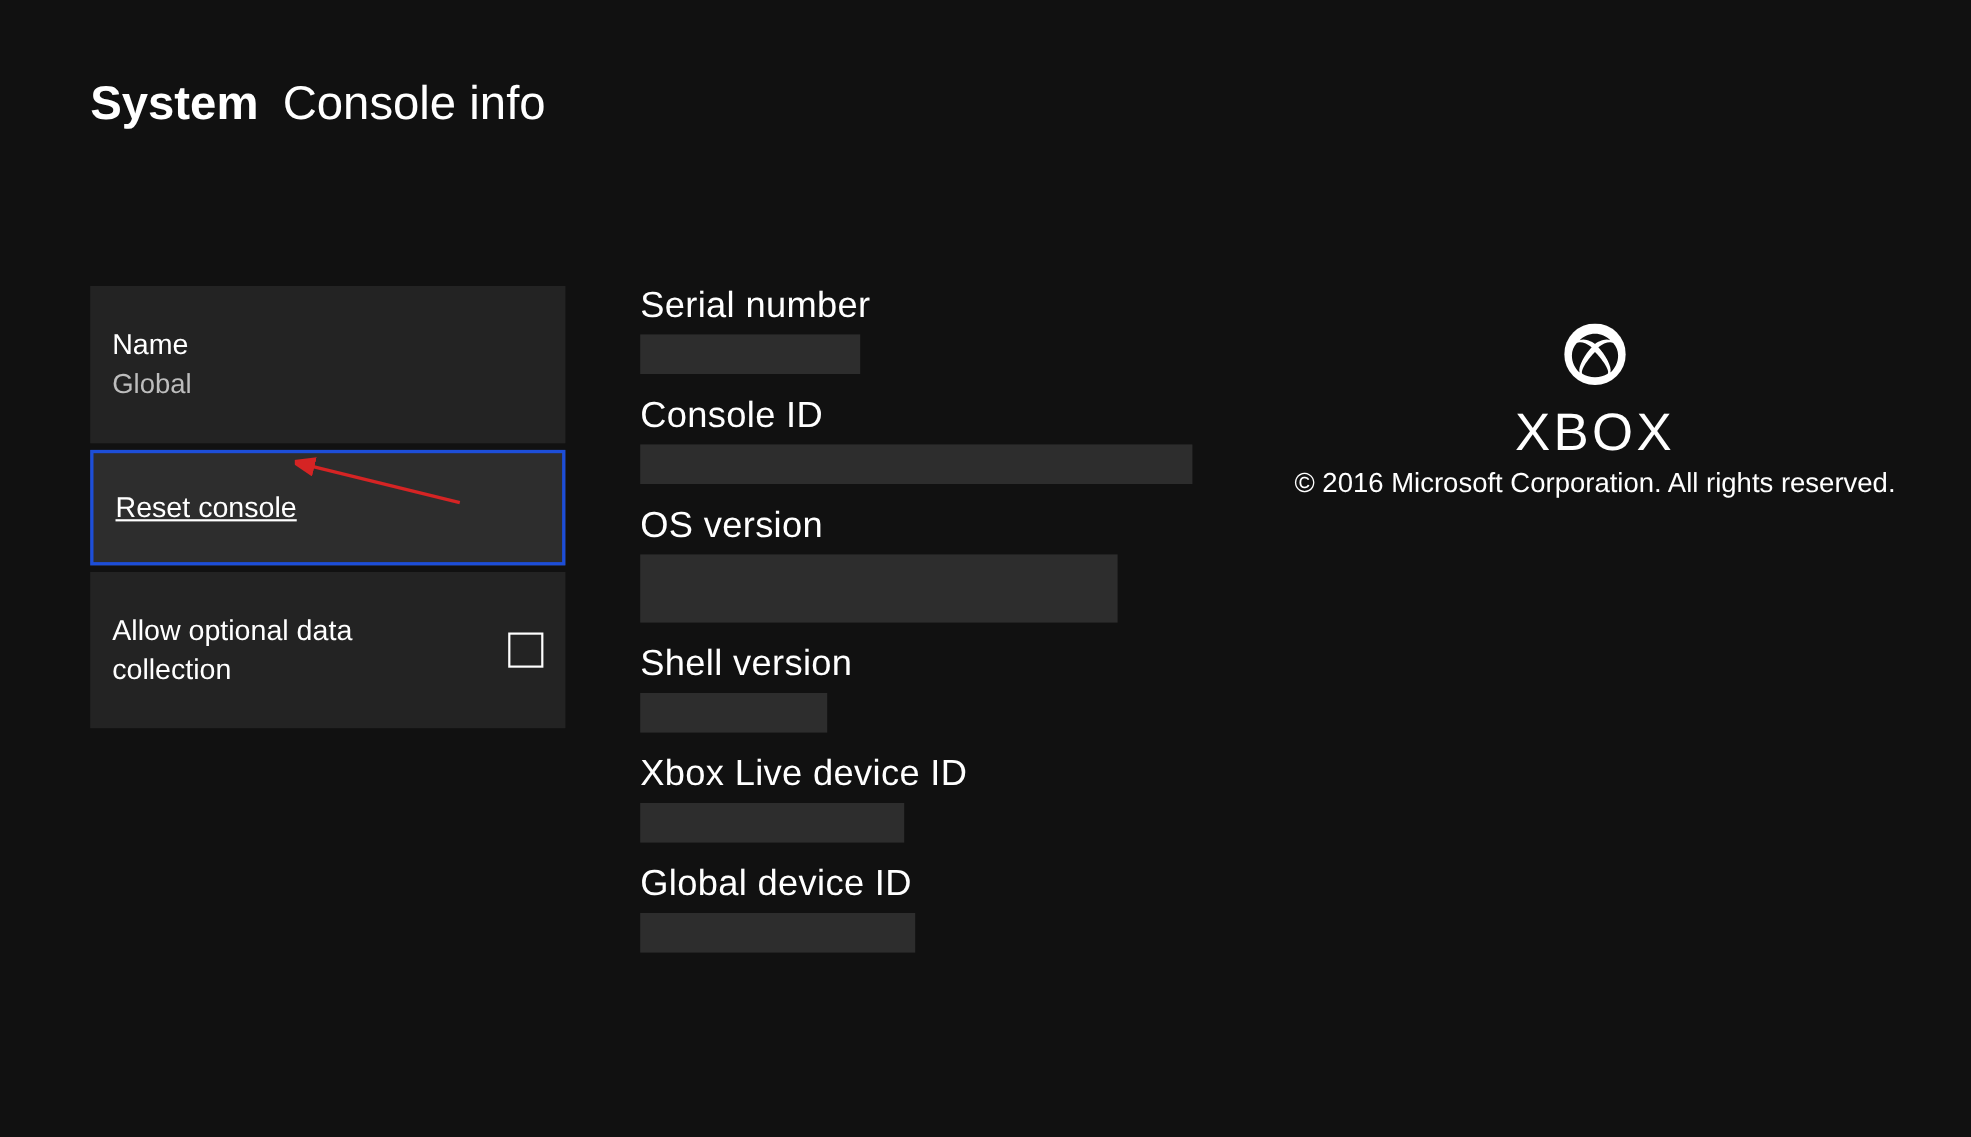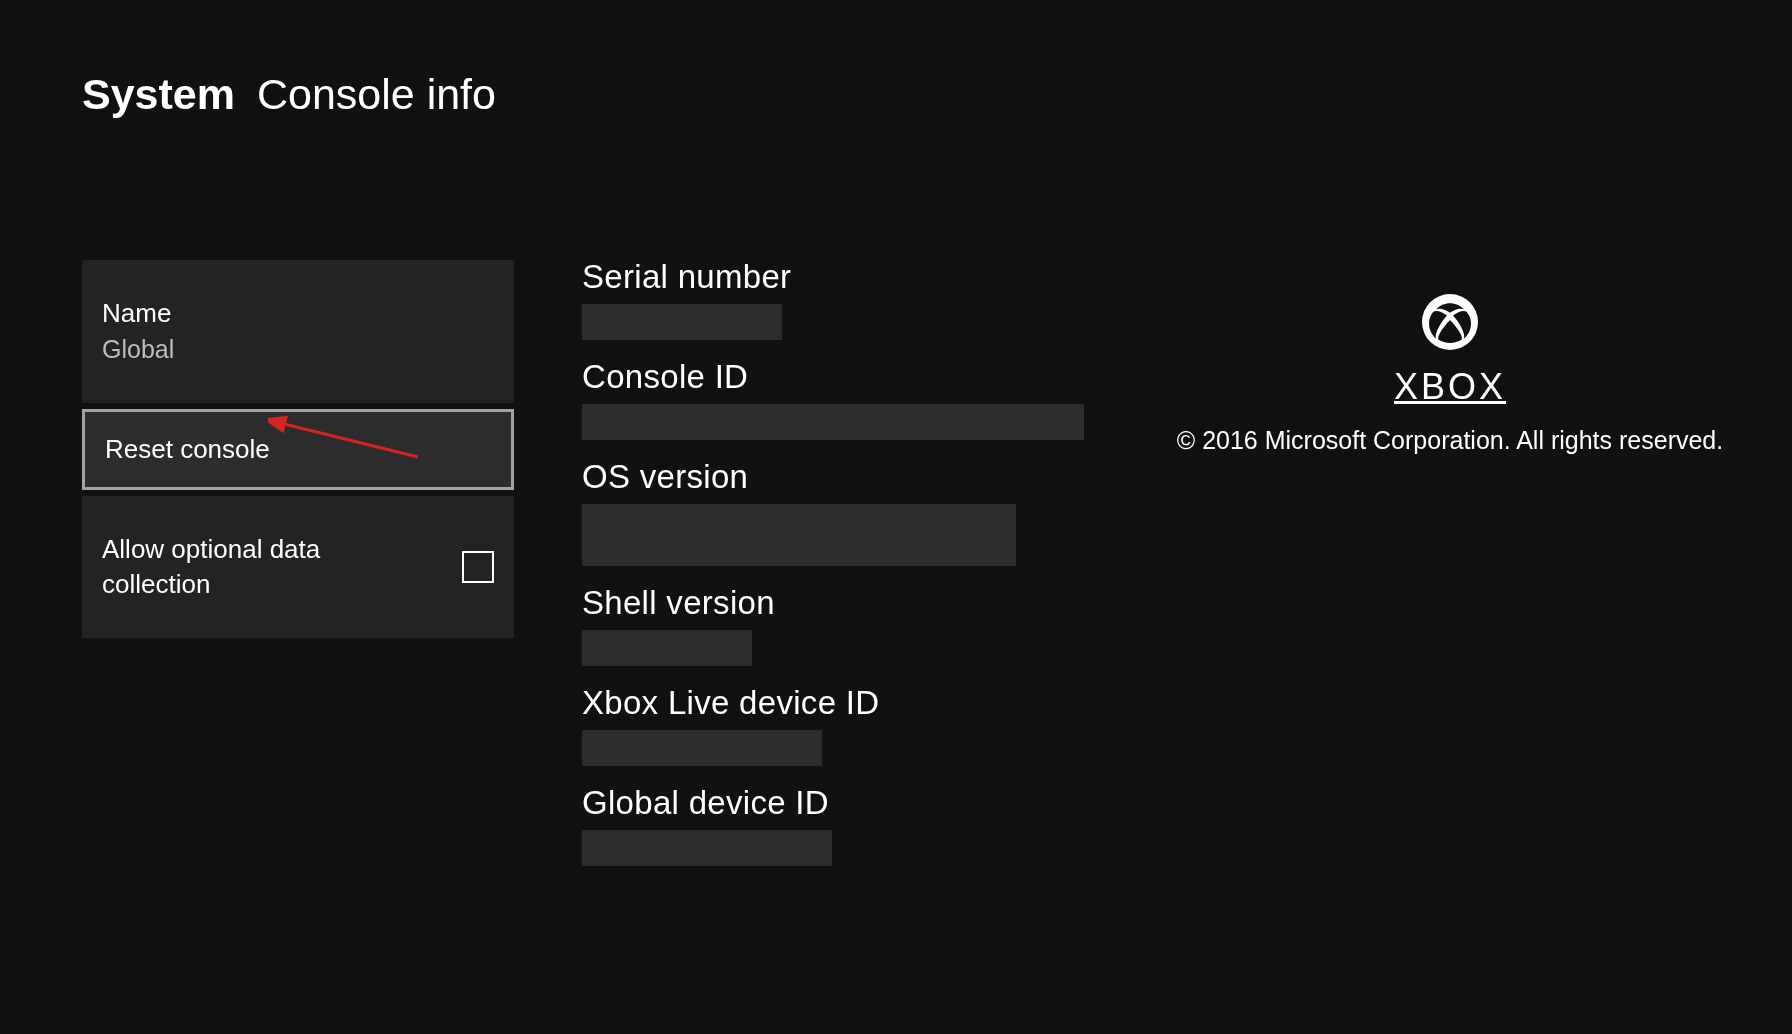--- a/index.html
+++ b/index.html
@@ -37,23 +37,24 @@
       margin-bottom: 6px;
       font-size: 26px;
       font-weight: 300;
       line-height: 1.35;
       position: relative;
     }
     .option .label { color: #ffffff; }
     .option .value { color: #bdbdbd; font-size: 25px; margin-top: 2px; }
 
     .option.selected {
-      border: 3px solid #a3a3a3;
+      border: 3px solid #1d4ed8;
       background: rgba(255,255,255,0.12);
-      padding: 20px 20px;
+      padding: 32px 20px;
+      text-decoration: underline;
     }
 
     .option.checkbox-row {
       display: flex;
       align-items: center;
       justify-content: space-between;
       gap: 20px;
     }
     .checkbox-box {
       width: 32px;
@@ -93,25 +94,24 @@
     .xbox-logo-wrap {
       display: flex;
       justify-content: center;
       margin-bottom: 16px;
     }
     .xbox-logo {
       width: 56px;
       height: 56px;
     }
     .xbox-word {
-      font-size: 36px;
+      font-size: 48px;
       font-weight: 400;
       letter-spacing: 3px;
-      margin-bottom: 18px;
-      text-decoration: underline;
+      margin-bottom: 4px;
     }
     .copyright {
       font-size: 25px;
       font-weight: 300;
       color: #ffffff;
     }
 
     
     .arrow {
       position: absolute;

